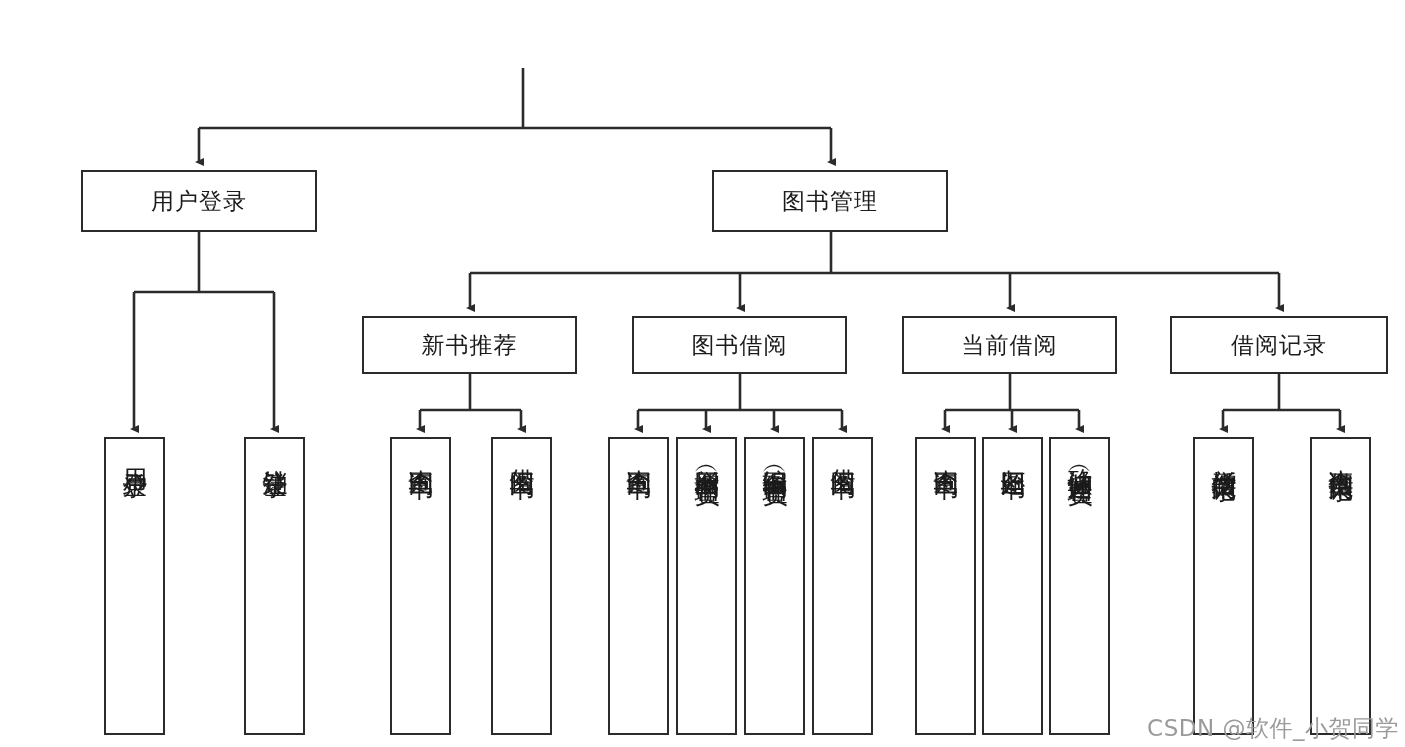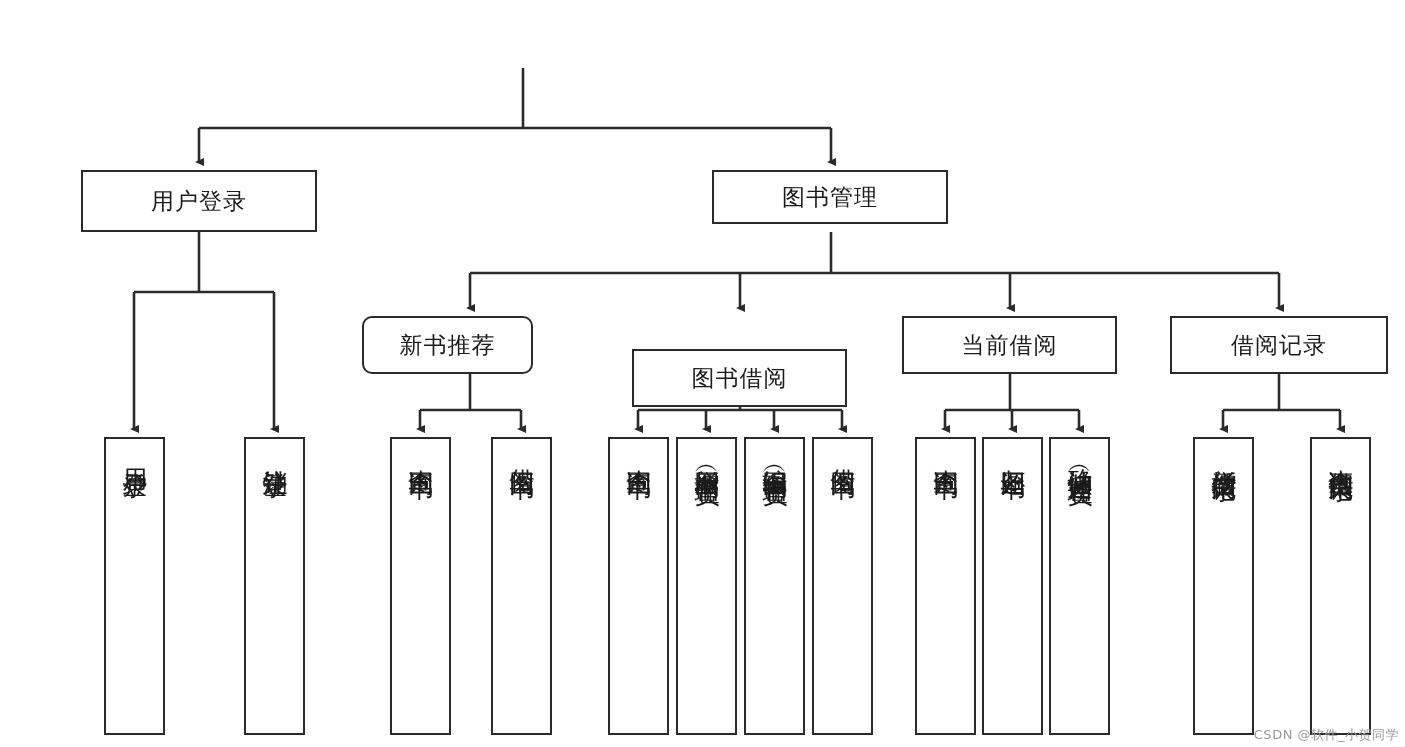--- a/index.html
+++ b/index.html
@@ -9,21 +9,21 @@
   #wires{position:absolute;left:0;top:0;width:1405px;height:747px;}
   .node{position:absolute;box-sizing:border-box;background:#ffffff;
         border:2.5px solid #2b2b2b;display:flex;align-items:center;
         justify-content:center;color:#1b1b1b;}
   .node.h{font-size:23px;letter-spacing:1px;}
   .node.root{font-size:24px;}
   .node.v{padding:10px 0 10px 0;align-items:flex-start;}
   .vtxt{writing-mode:vertical-rl;text-orientation:upright;
         font-size:25px;line-height:1.12;letter-spacing:2px;
         white-space:nowrap;text-align:left;}
-  .wm{position:absolute;right:6px;bottom:3px;font-size:13px;color:#9a9a9a;
+  .wm{position:absolute;right:6px;bottom:3px;font-size:23px;color:#9a9a9a;
       letter-spacing:.5px;white-space:nowrap;}
 </style>
 </head>
 <body>
 
 <div id="stage">
 
   <svg id="wires" viewBox="0 0 1405 747" xmlns="http://www.w3.org/2000/svg">
     <defs>
       <marker id="ah" markerWidth="10" markerHeight="10" refX="5" refY="6" orient="auto" markerUnits="userSpaceOnUse">
@@ -71,28 +71,28 @@
       <path d="M1223,410 L1340,410"></path>
       <path d="M1223,410 L1223,429" marker-end="url(#ah)"></path>
       <path d="M1340,410 L1340,429" marker-end="url(#ah)"></path>
     </g>
   </svg>
 
 
   <div class="node h" style="left:81px;top:170px;width:236px;height:62px;">
     <span>用户登录</span>
   </div>
-  <div class="node h" style="left:712px;top:170px;width:236px;height:54px;">
+  <div class="node h" style="left:712px;top:170px;width:236px;height:62px;">
     <span>图书管理</span>
   </div>
 
-  <div class="node h" style="left:362px;top:316px;width:171px;height:58px;border-radius:10px;">
+  <div class="node h" style="left:362px;top:316px;width:215px;height:58px;">
     <span>新书推荐</span>
   </div>
-  <div class="node h" style="left:632px;top:316px;width:215px;height:58px;margin-top:33px;">
+  <div class="node h" style="left:632px;top:316px;width:215px;height:58px;">
     <span>图书借阅</span>
   </div>
   <div class="node h" style="left:1170px;top:316px;width:218px;height:58px;">
     <span>借阅记录</span>
   </div>
   <div class="node h" style="left:902px;top:316px;width:215px;height:58px;">
     <span>当前借阅</span>
   </div>
 
   <div class="node v" style="left:104px;top:437px;width:61px;height:298px;">

